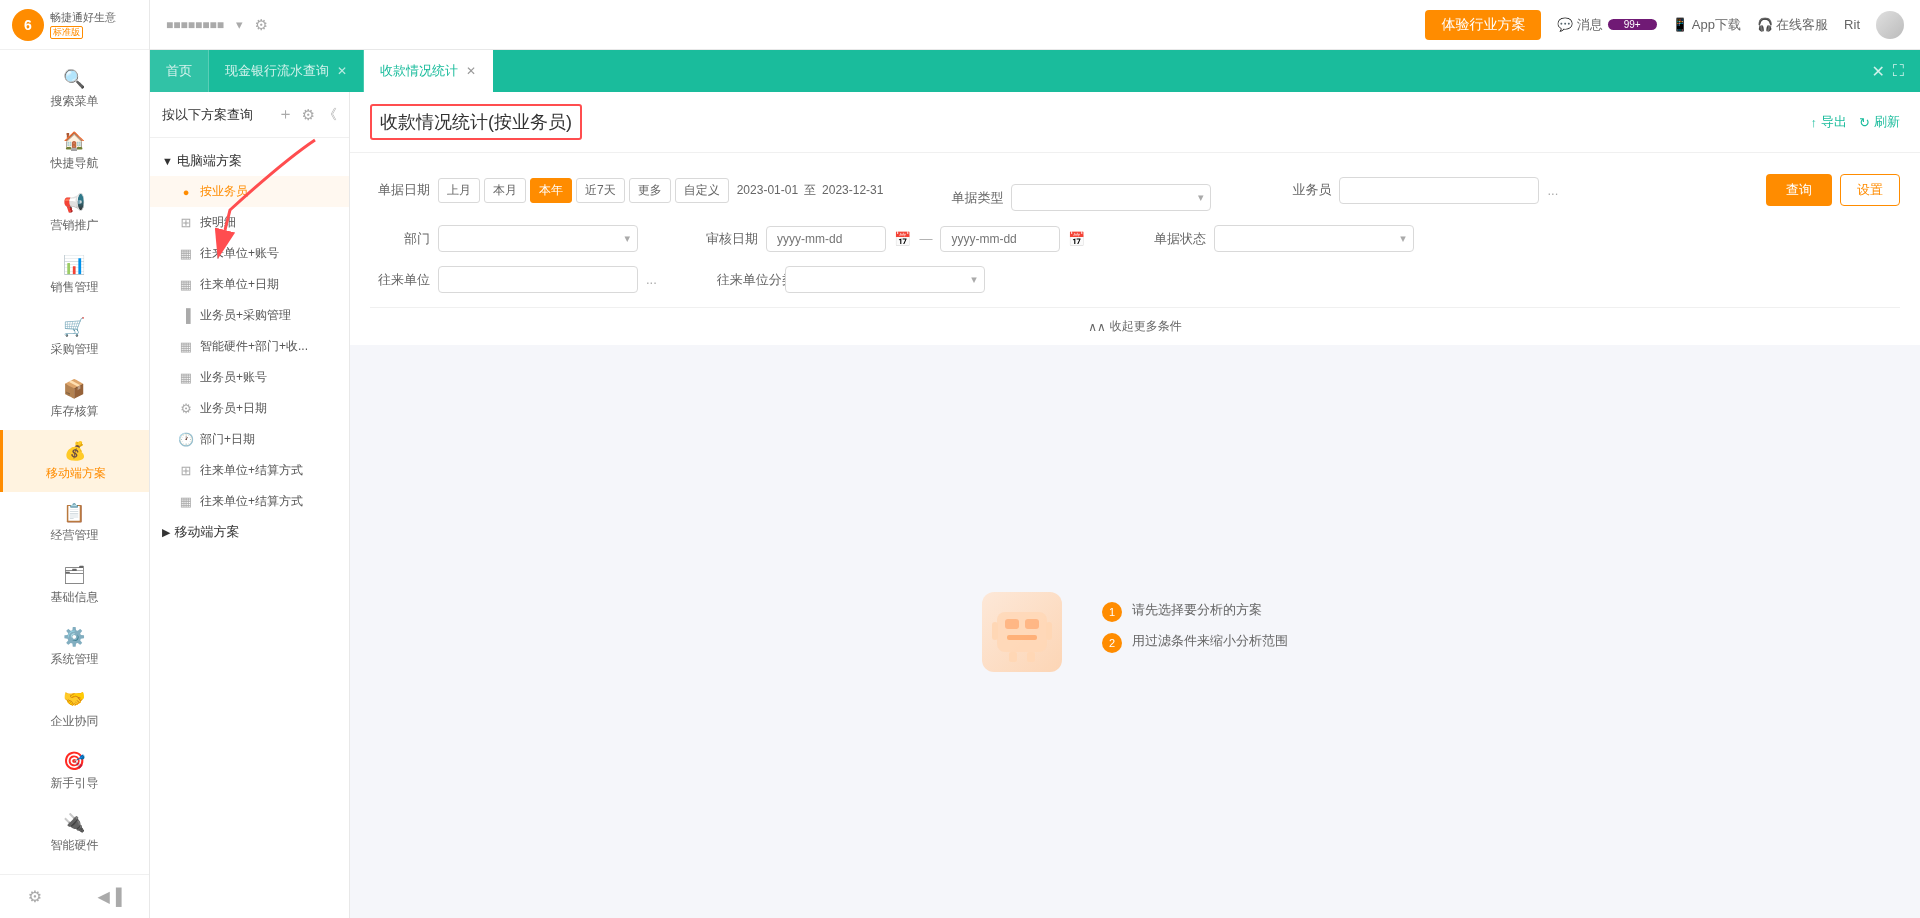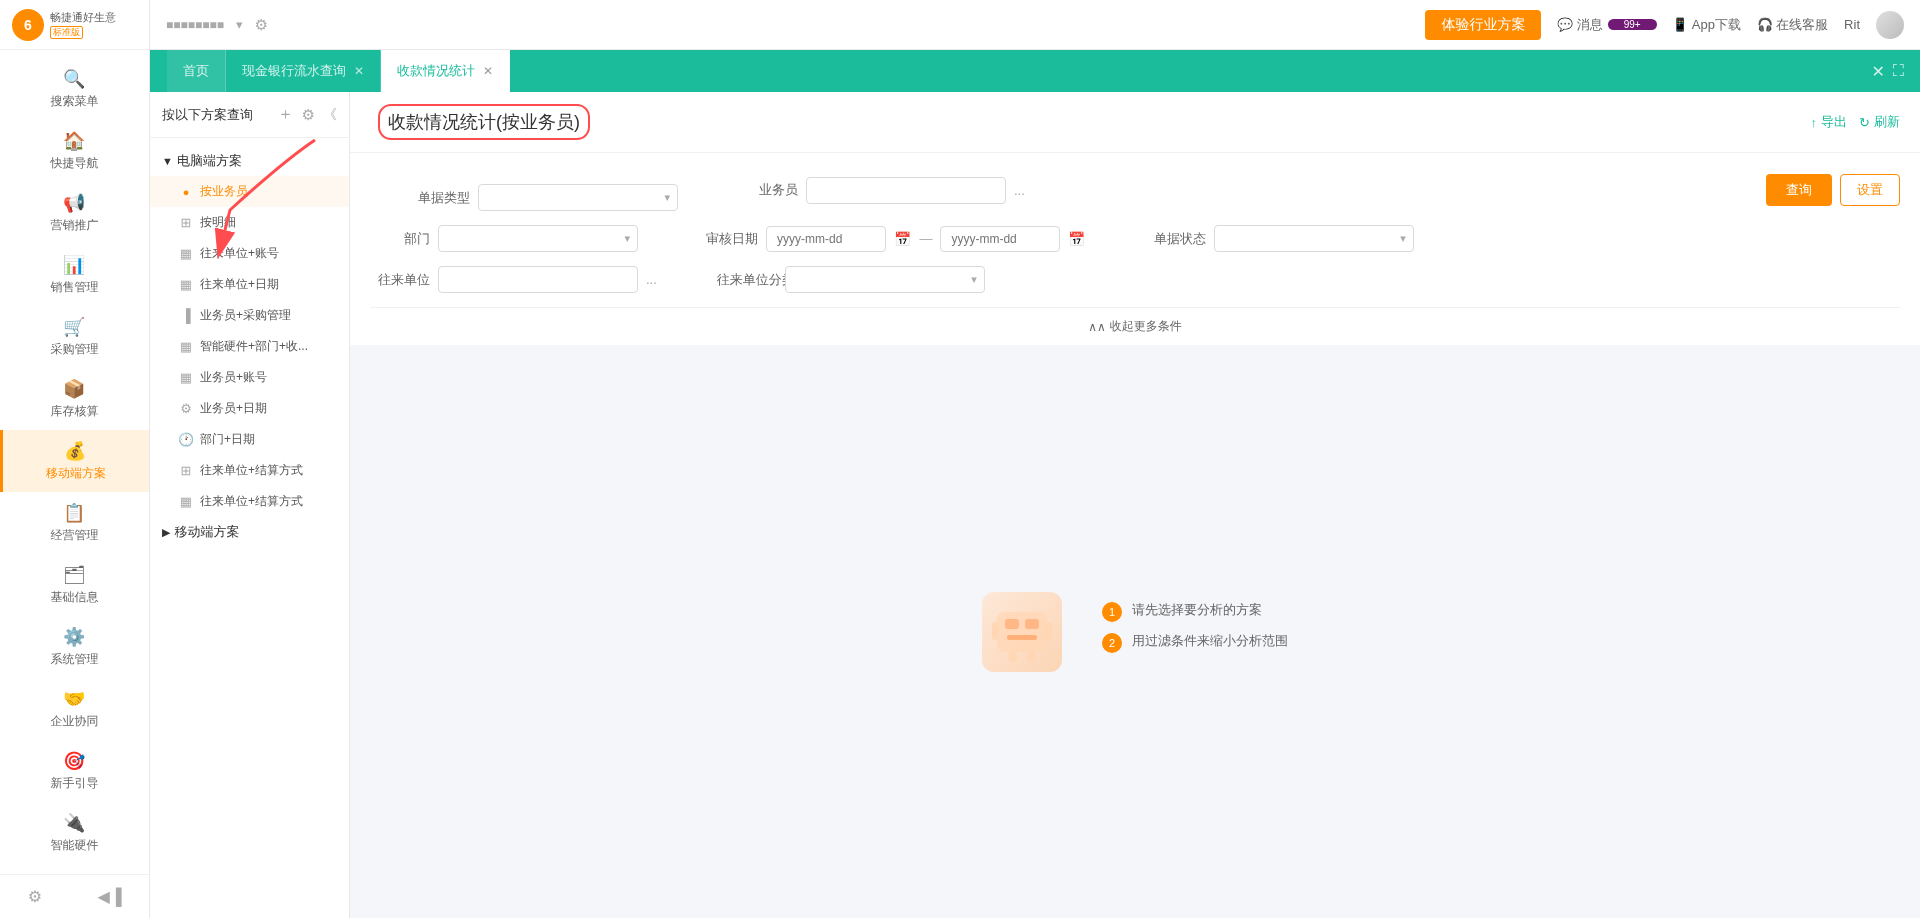--- a/index.html
+++ b/index.html
@@ -32,21 +32,21 @@
     .top-header { height: 50px; background: #fff; border-bottom: 1px solid #e8e8e8; display: flex; align-items: center; justify-content: space-between; padding: 0 16px; }
     .header-left { display: flex; align-items: center; gap: 12px; }
     .header-breadcrumb { font-size: 13px; color: #999; }
     .header-actions { display: flex; align-items: center; gap: 16px; }
     .header-btn-trial { background: #ff8c00; color: #fff; border: none; border-radius: 4px; padding: 6px 16px; cursor: pointer; font-size: 14px; }
     .header-icon-group { display: flex; align-items: center; gap: 16px; color: #666; font-size: 13px; cursor: pointer; }
     .badge { background: #701a75; color: #fff; border-radius: 10px; padding: 0 16px; font-size: 10px; margin-left: 2px; }
     .user-avatar { width: 28px; height: 28px; background: #ddd; border-radius: 50%; }
 
     
-    .tab-bar { height: 42px; background: #1abc9c; display: flex; align-items: center; padding: 0 0 0 17px; }
+    .tab-bar { height: 42px; background: #1abc9c; display: flex; align-items: center; padding: 0 0 0 0; }
     .tab-item { display: flex; align-items: center; padding: 0 16px; height: 42px; cursor: pointer; color: rgba(255,255,255,0.8); font-size: 13px; border-right: 1px solid rgba(255,255,255,0.2); position: relative; }
     .tab-item.home { background: rgba(255,255,255,0.1); }
     .tab-item.active { background: #fff; color: #1abc9c; }
     .tab-close { margin-left: 8px; font-size: 12px; color: rgba(255,255,255,0.7); }
     .tab-item.active .tab-close { color: #999; }
     .tab-bar-right { margin-left: auto; display: flex; align-items: center; padding-right: 16px; gap: 8px; }
     .tab-bar-btn { color: rgba(255,255,255,0.8); cursor: pointer; font-size: 16px; }
 
     
     .page-content { flex: 1; display: flex; overflow: hidden; background: #fff; }
@@ -97,21 +97,21 @@
     .collapse-bar { display: flex; justify-content: center; align-items: center; padding: 10px; cursor: pointer; color: #666; font-size: 12px; gap: 4px; border-top: 1px solid #f0f0f0; margin-top: 6px; }
 
     
     .empty-area { flex: 1; display: flex; flex-direction: column; align-items: center; justify-content: center; background: #f5f6fa; }
     .empty-robot { width: 80px; height: 80px; background: linear-gradient(135deg, #fde8d8, #fcd5b5); border-radius: 12px; position: relative; margin: 0 auto; display: flex; align-items: center; justify-content: center; }
     .empty-steps { text-align: left; }
     .empty-step { display: flex; align-items: flex-start; gap: 10px; margin-bottom: 10px; color: #666; font-size: 13px; }
     .step-num { width: 20px; height: 20px; border-radius: 50%; background: #ff8c00; color: #fff; display: flex; align-items: center; justify-content: center; font-size: 11px; flex-shrink: 0; margin-top: 1px; }
 
     
-    .highlight-box { border: 2px solid #ff4d4f; border-radius: 13px; margin-left: 8px; }
+    .highlight-box { border: 2px solid #ff4d4f; border-radius: 3px; }
 
     .calendar-icon { color: #aaa; font-size: 14px; cursor: pointer; }
   </style>
 </head>
 <body>
 
 <div class="app-container">
 
   <div class="sidebar">
     <div class="sidebar-logo">
@@ -319,20 +319,36 @@
             <div class="action-btn">
               <span>↻</span>
               <span>刷新</span>
             </div>
           </div>
         </div>
 
         <div class="filter-area" style="background:#fff;">
 
           <div class="filter-row">
+            <div class="filter-item">
+              <span class="filter-label">单据日期</span>
+              <div class="date-tabs">
+                <button class="date-tab">上月</button>
+                <button class="date-tab">本月</button>
+                <button class="date-tab active">本年</button>
+                <button class="date-tab">近7天</button>
+                <button class="date-tab">更多</button>
+                <button class="date-tab">自定义</button>
+              </div>
+              <div class="date-range">
+                <span>2023-01-01</span>
+                <span>至</span>
+                <span>2023-12-31</span>
+              </div>
+            </div>
             <div class="filter-item" style="margin-left:40px;margin-top:15px;">
               <span class="filter-label">单据类型</span>
               <div class="filter-select-wrap">
                 <select class="filter-select" style="min-width:200px;"></select>
               </div>
             </div>
             <div class="filter-item" style="margin-left:40px;">
               <span class="filter-label">业务员</span>
               <input class="filter-input" style="min-width: 200px;">
               <span class="more-btn">...</span>

